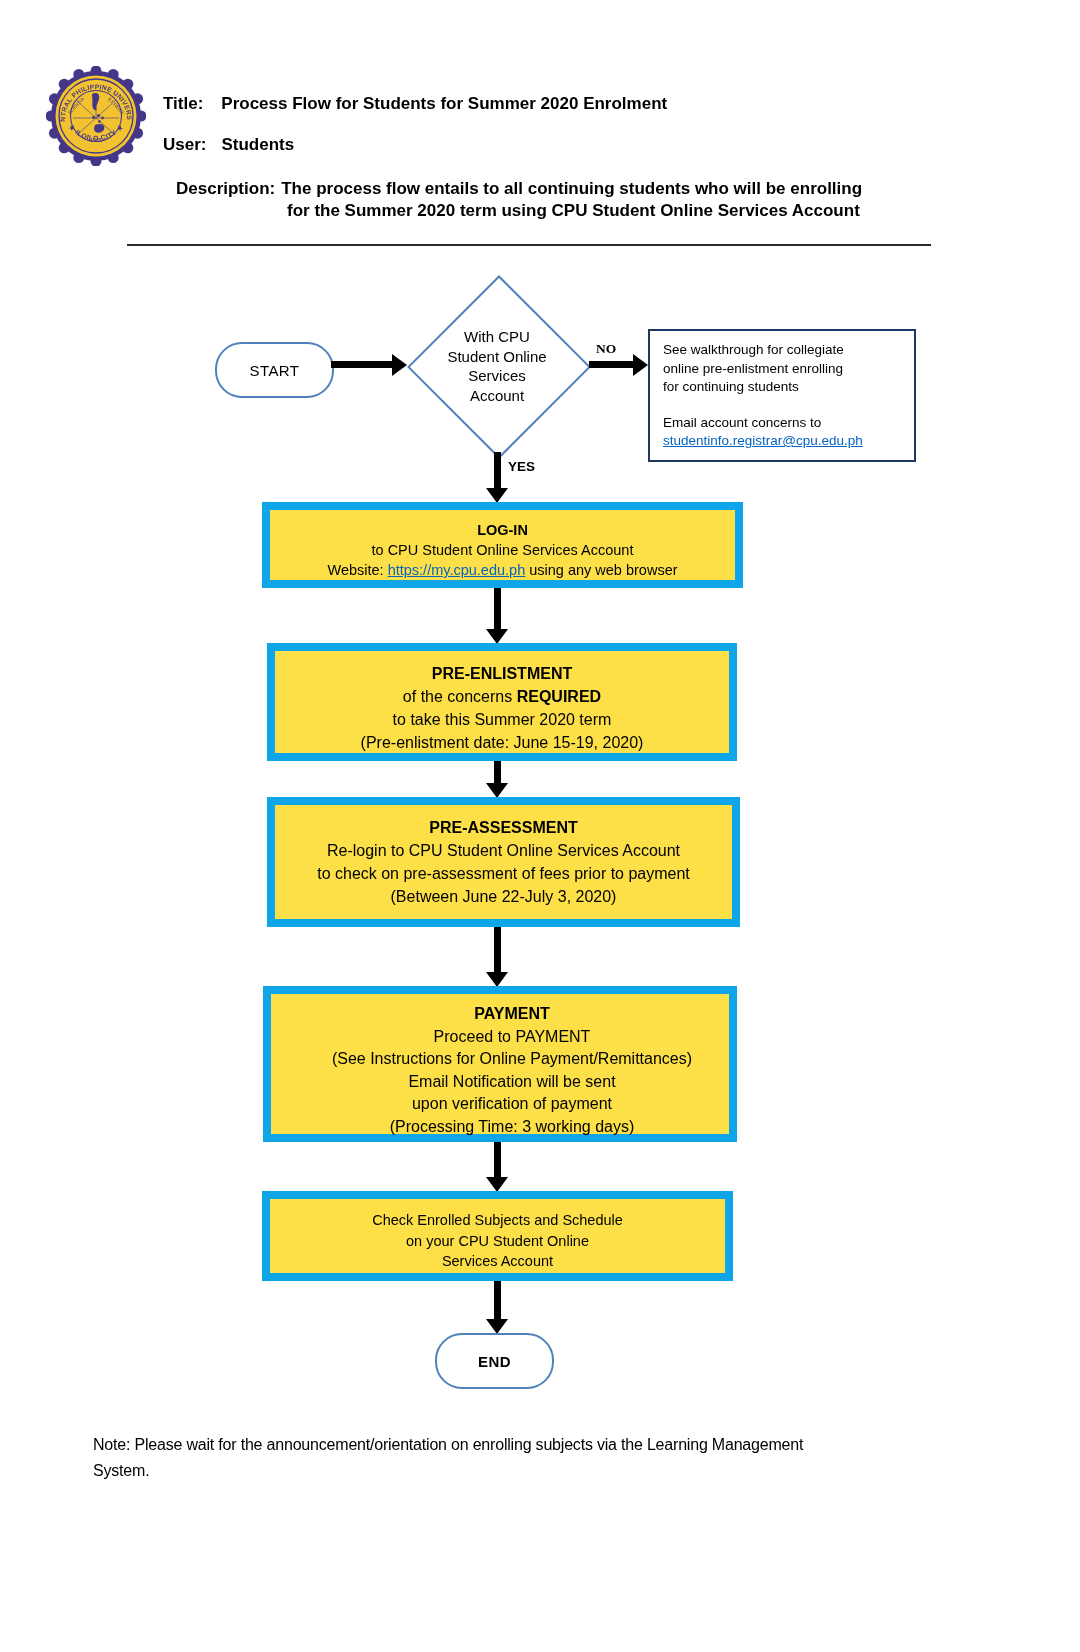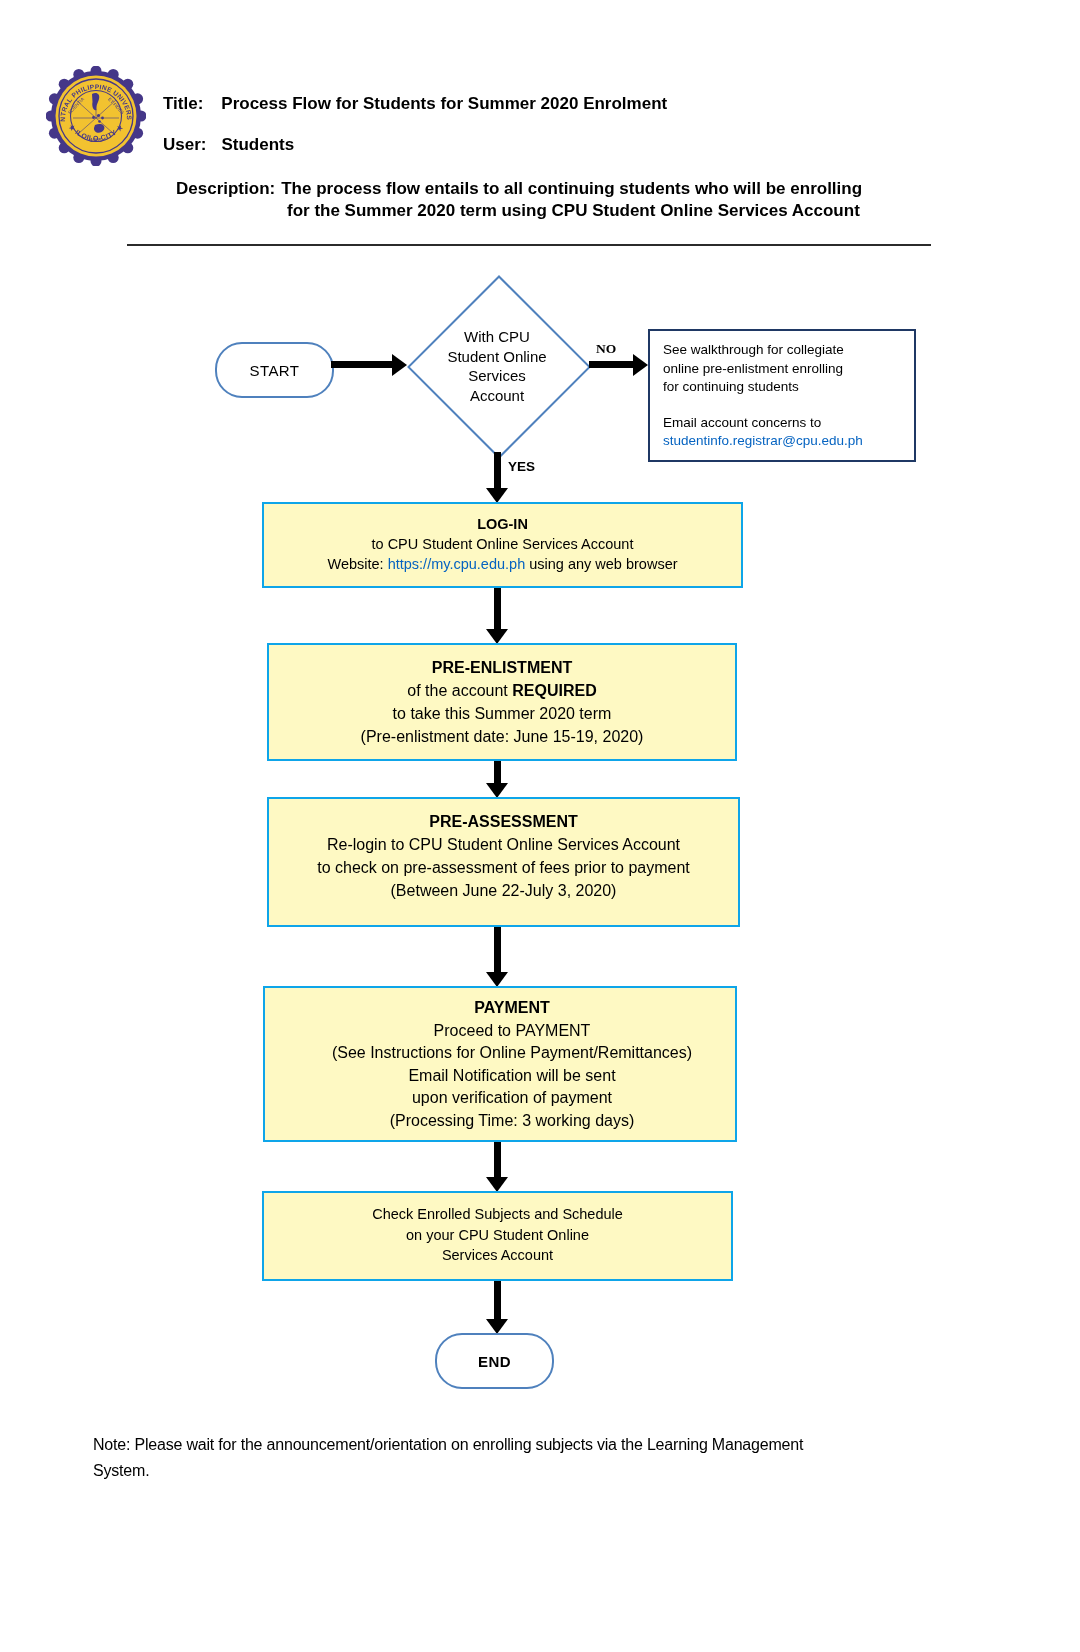--- a/index.html
+++ b/index.html
@@ -11,25 +11,25 @@
   .hline{font-weight:bold;font-size:17px;white-space:nowrap;}
   .hline .lbl{font-weight:bold;}
   .rule{position:absolute;height:2px;background:#2b2b2b;}
 
   
   .terminator{position:absolute;border:2px solid #4f81bd;border-radius:27px;background:#fff;
               display:flex;align-items:center;justify-content:center;font-size:15px;letter-spacing:.4px;}
   .diamond{position:absolute;width:126px;height:126px;border:2px solid #4f81bd;background:#fff;
            transform:rotate(45deg);}
   .dtext{position:absolute;width:140px;text-align:center;font-size:15px;line-height:19.5px;}
-  .pbox{position:absolute;border:2px solid #0ea5e9;background:#fef9c3;text-align:center;box-sizing:border-box;}
+  .pbox{position:absolute;border:8px solid #0ea5e9;background:#fde047;text-align:center;box-sizing:border-box;}
   .nbox{position:absolute;border:2px solid #1f3864;background:#fff;text-align:left;box-sizing:border-box;
         font-size:13.5px;line-height:18.5px;padding:10px 8px 0 13px;}
   .branch{position:absolute;font-weight:bold;font-size:13.5px;}
-  .link{color:#0563c1;cursor:pointer;}
+  .link{color:#0563c1;text-decoration:underline;cursor:pointer;}
   .b{font-weight:bold;}
   .ar{font-size:14.5px;line-height:20px;padding-top:10px;}
   .cal{font-size:16px;line-height:23px;padding-top:11px;}
   .pay{font-size:16px;line-height:22.5px;padding-top:9px;}
   .chk{font-size:14.5px;line-height:20.5px;padding-top:11px;}
 
   
   .vshaft{position:absolute;width:7px;background:#000;}
   .vhead{position:absolute;width:0;height:0;border-left:11px solid transparent;
          border-right:11px solid transparent;border-top:15px solid #000;}
@@ -157,21 +157,21 @@
     <div><span>Website: </span><a class="link">https://my.cpu.edu.ph</a><span> using any web browser</span></div>
   </div>
 
   <div>
     <div class="vshaft" style="left:494px;top:588px;height:41px;"></div>
     <div class="vhead" style="left:486px;top:629px;"></div>
   </div>
 
   <div class="pbox cal" style="left:267px;top:643px;width:470px;height:118px;">
     <div class="b">PRE-ENLISTMENT</div>
-    <div><span>of the account </span><span class="b">REQUIRED</span></div>
+    <div><span>of the concerns </span><span class="b">REQUIRED</span></div>
     <div>to take this Summer 2020 term</div>
     <div>(Pre-enlistment date: June 15-19, 2020)</div>
   </div>
 
   <div>
     <div class="vshaft" style="left:494px;top:761px;height:22px;"></div>
     <div class="vhead" style="left:486px;top:783px;"></div>
   </div>
 
   <div class="pbox cal" style="left:267px;top:797px;width:473px;height:130px;">

